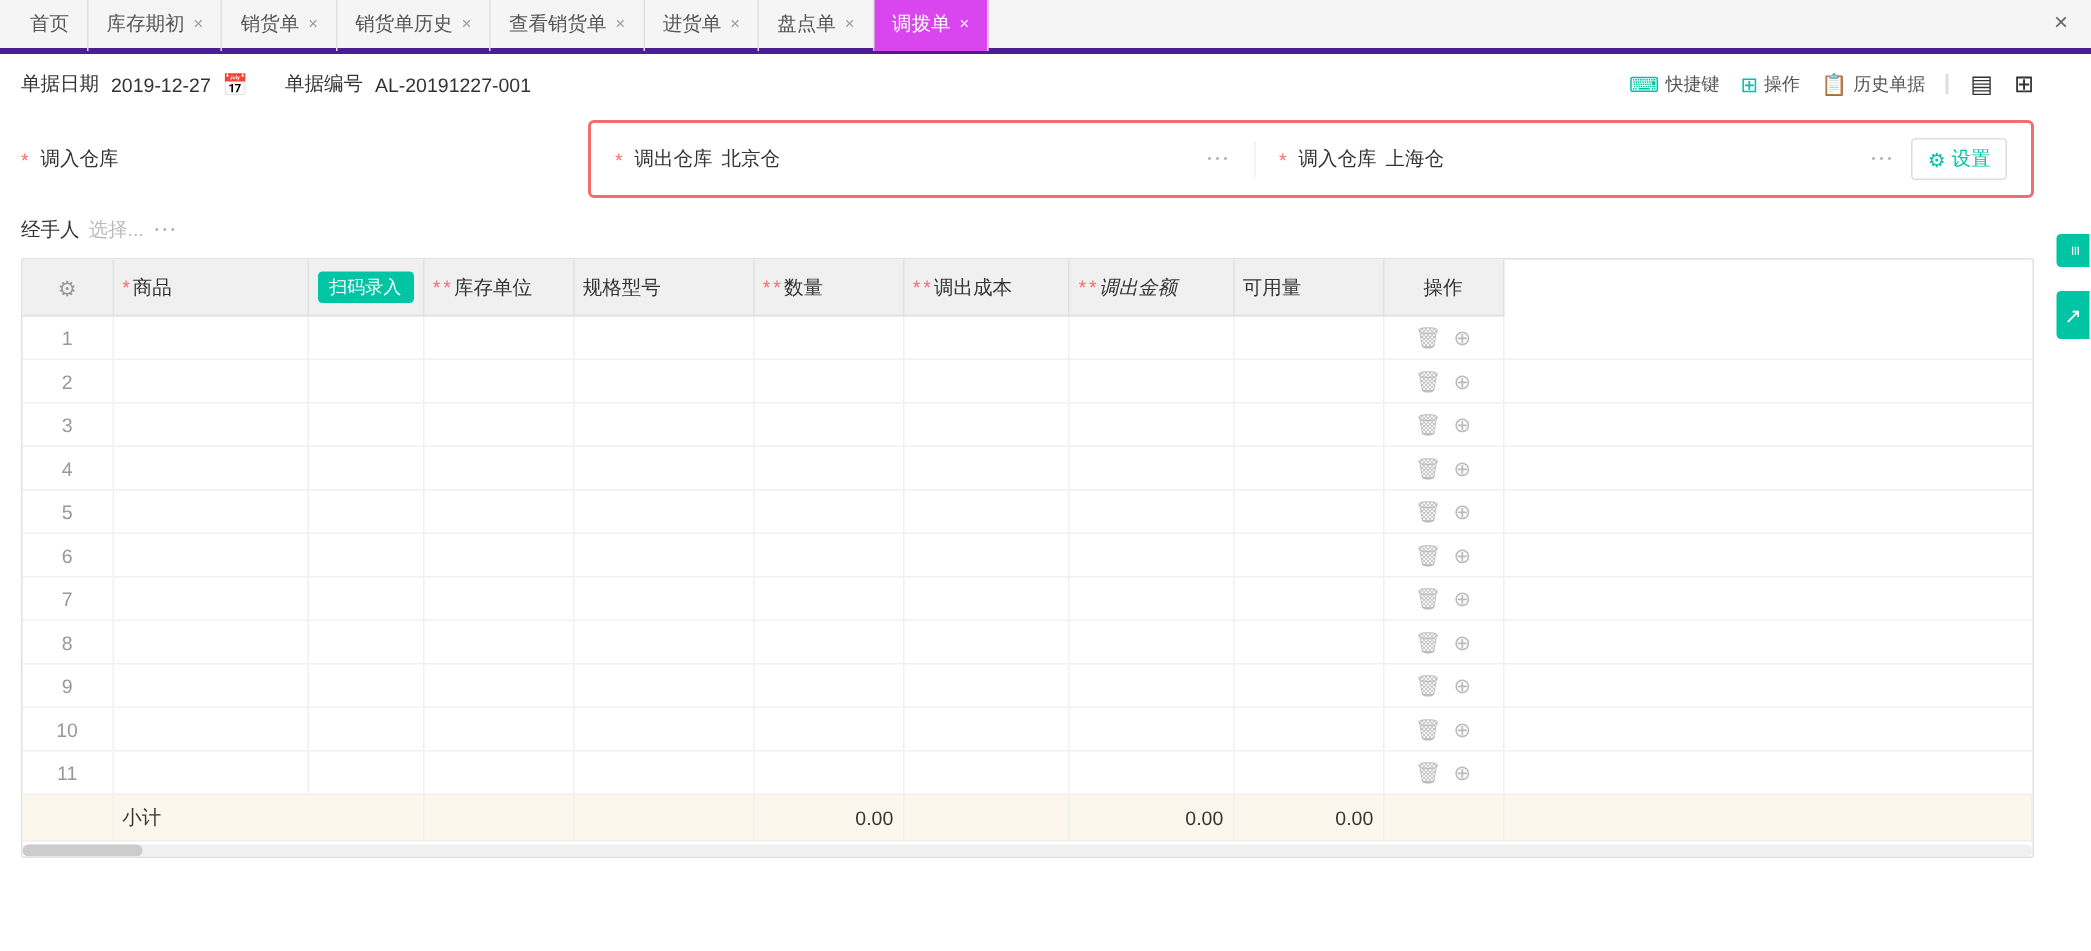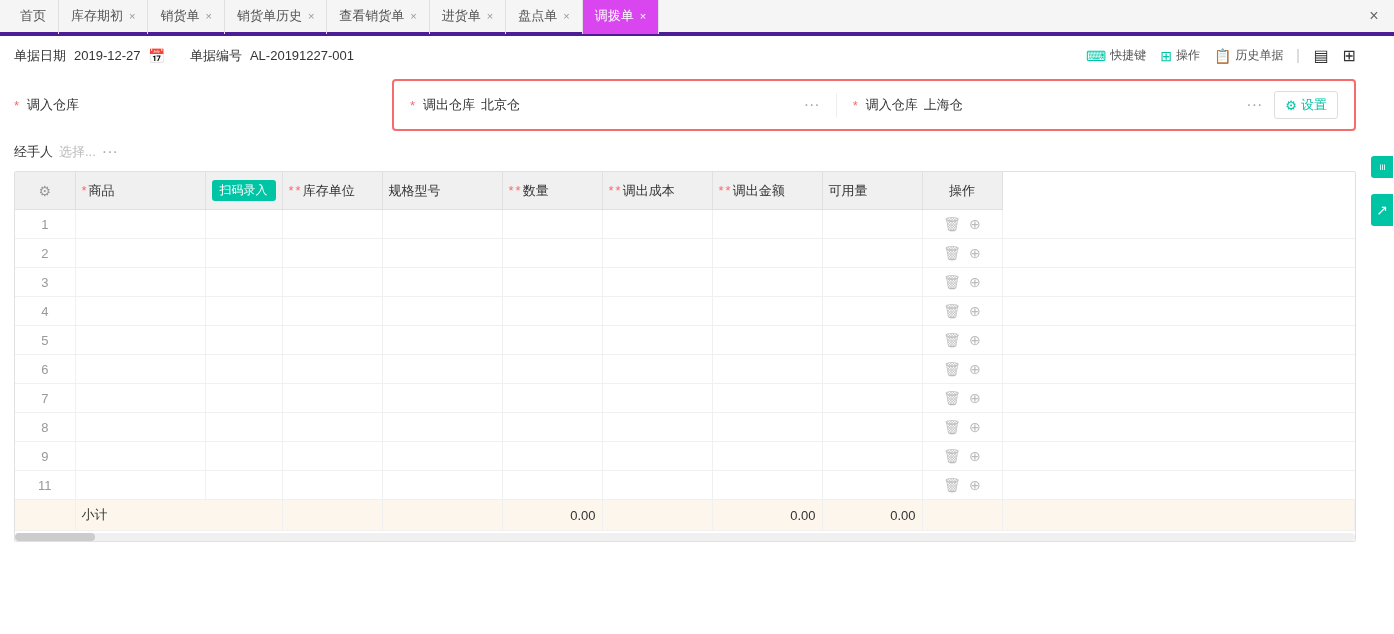--- a/index.html
+++ b/index.html
@@ -254,21 +254,21 @@
       color: #999;
       width: 40px;
     }
     .col-settings { width: 40px; text-align: center; }
     .col-product { width: 130px; }
     .col-scan { width: 70px; }
     .col-unit { width: 100px; }
     .col-spec { width: 120px; }
     .col-qty { width: 100px; }
     .col-cost { width: 110px; }
-    .col-amount { width: 110px; }
+    .col-amount { width: 110px; font-style: italic; }
     .col-available { width: 100px; }
     .col-ops { width: 80px; text-align: center; }
 
     .scan-btn {
       background: #00c5a5;
       color: #fff;
       border: none;
       border-radius: 3px;
       padding: 2px 8px;
       font-size: 12px;
@@ -609,20 +609,37 @@
                 <td></td>
                 <td></td>
                 <td></td>
               <td class="col-ops">
                   <div class="ops-icons">
                     <span class="icon-delete">🗑</span>
                     <span class="icon-copy">⊕</span>
                   </div>
                 </td>
             </tr>
+            <tr>
+              <td class="row-num">10</td>
+              <td></td>
+                <td></td>
+                <td></td>
+                <td></td>
+                <td></td>
+                <td></td>
+                <td></td>
+                <td></td>
+              <td class="col-ops">
+                  <div class="ops-icons">
+                    <span class="icon-delete">🗑</span>
+                    <span class="icon-copy">⊕</span>
+                  </div>
+                </td>
+            </tr>
 
             <tr>
               <td class="row-num">11</td>
               <td></td>
                 <td></td>
                 <td></td>
                 <td></td>
                 <td></td>
                 <td></td>
                 <td></td>

